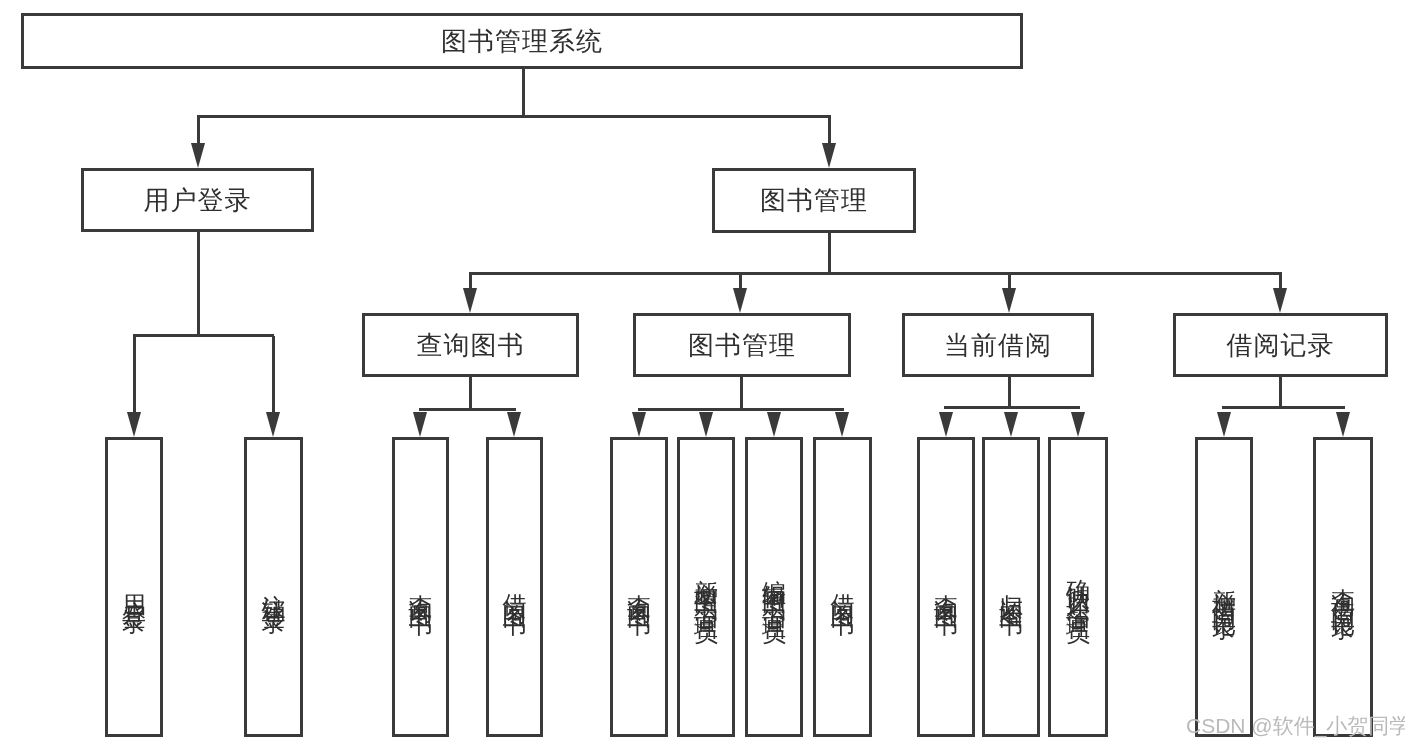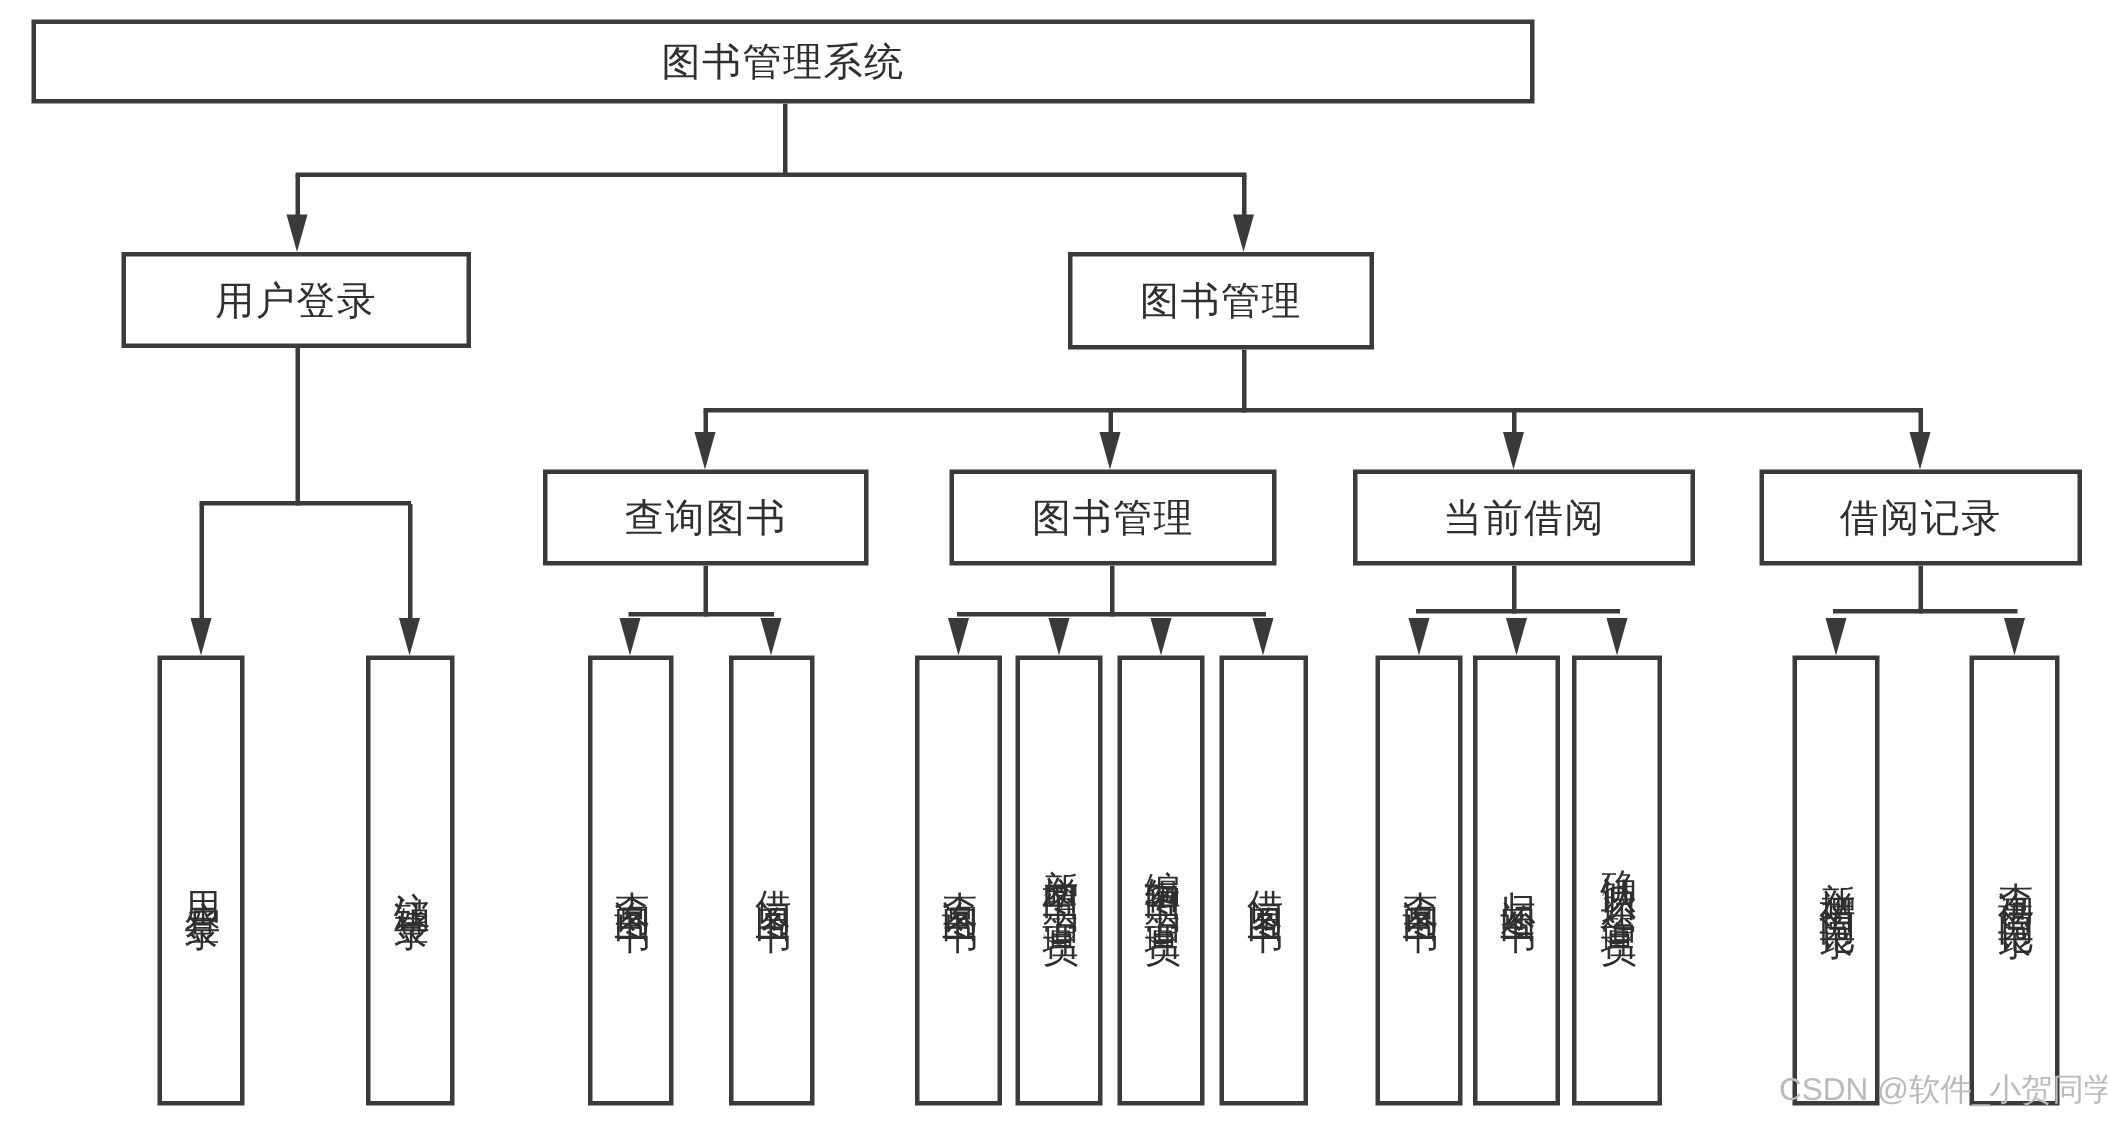--- a/index.html
+++ b/index.html
@@ -79,21 +79,21 @@
   </div>
 
   <div class="box hbox" style="left:362px; top:313px; width:217px; height:64px;">
     <span>查询图书</span>
   </div>
 
   <div class="box hbox" style="left:633px; top:313px; width:218px; height:64px;">
     <span>图书管理</span>
   </div>
 
-  <div class="box hbox" style="left:902px; top:313px; width:228px; height:64px;">
+  <div class="box hbox" style="left:902px; top:313px; width:192px; height:64px;">
     <span>当前借阅</span>
   </div>
 
   <div class="box hbox" style="left:1173px; top:313px; width:215px; height:64px;">
     <span>借阅记录</span>
   </div>
 
   <div class="box vbox" style="left:105px; top:437px; width:58px; height:300px;">
     <span>用户登录</span>
   </div>

